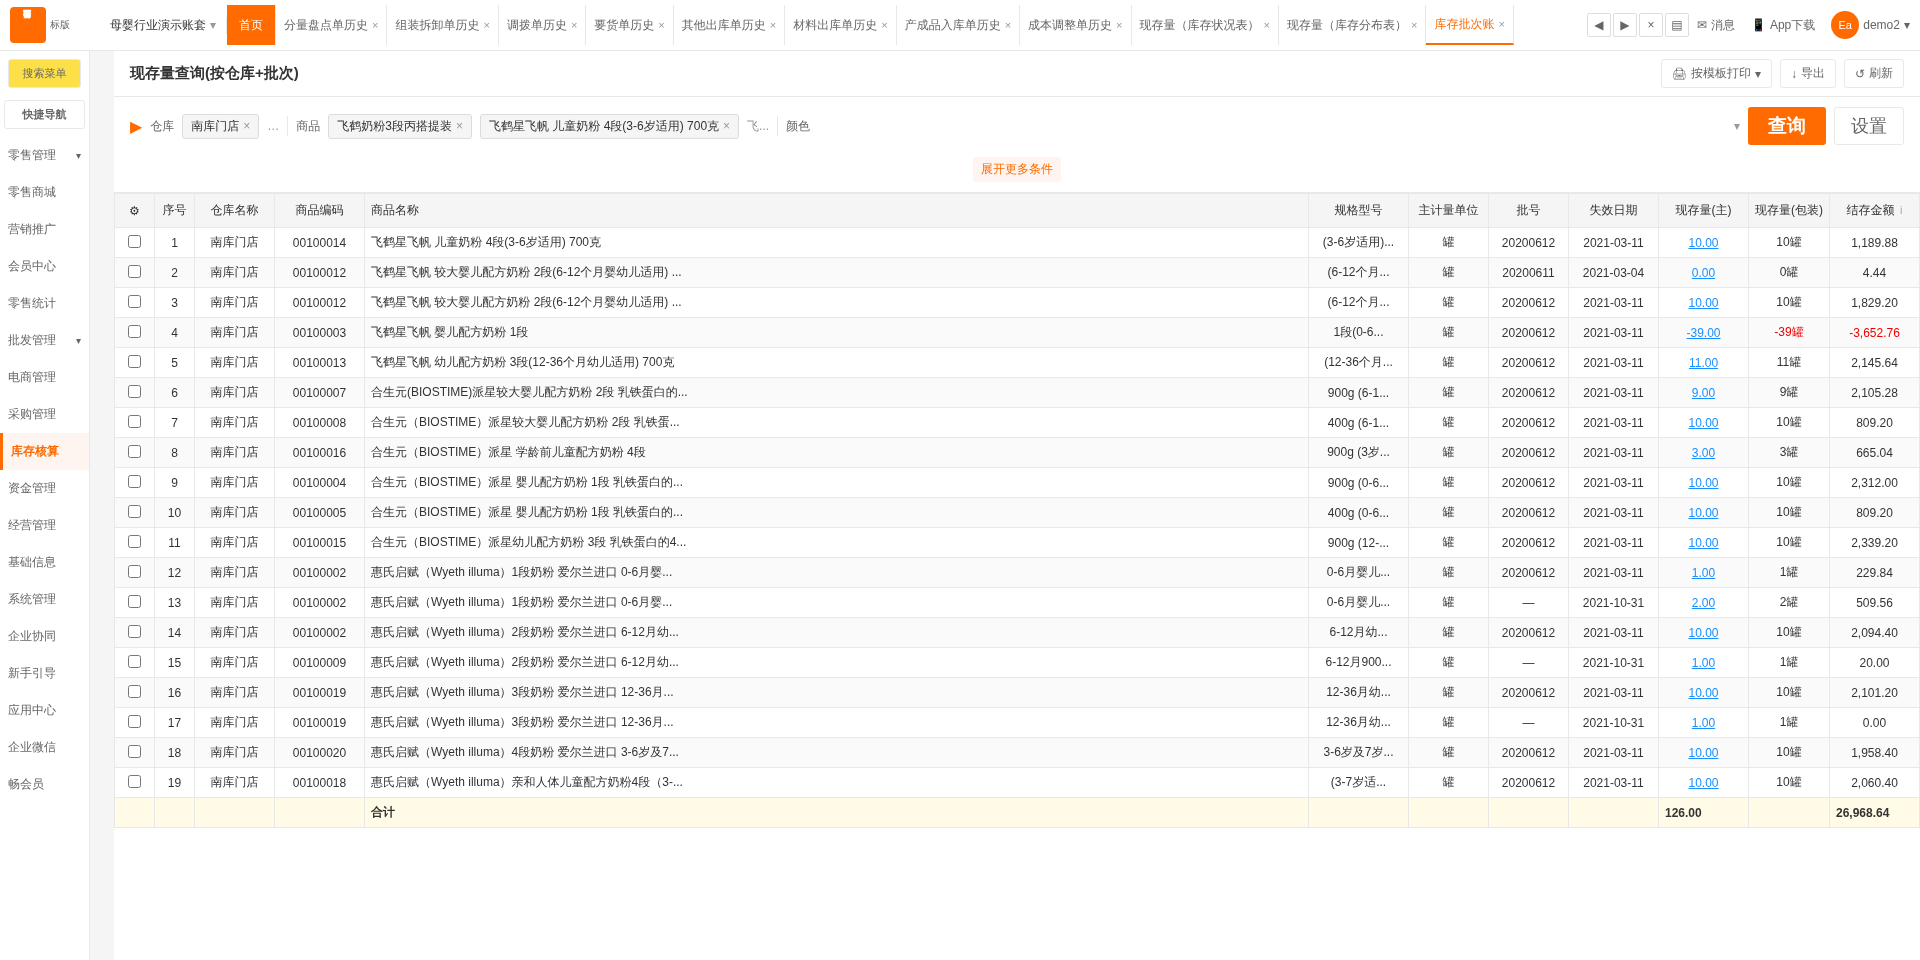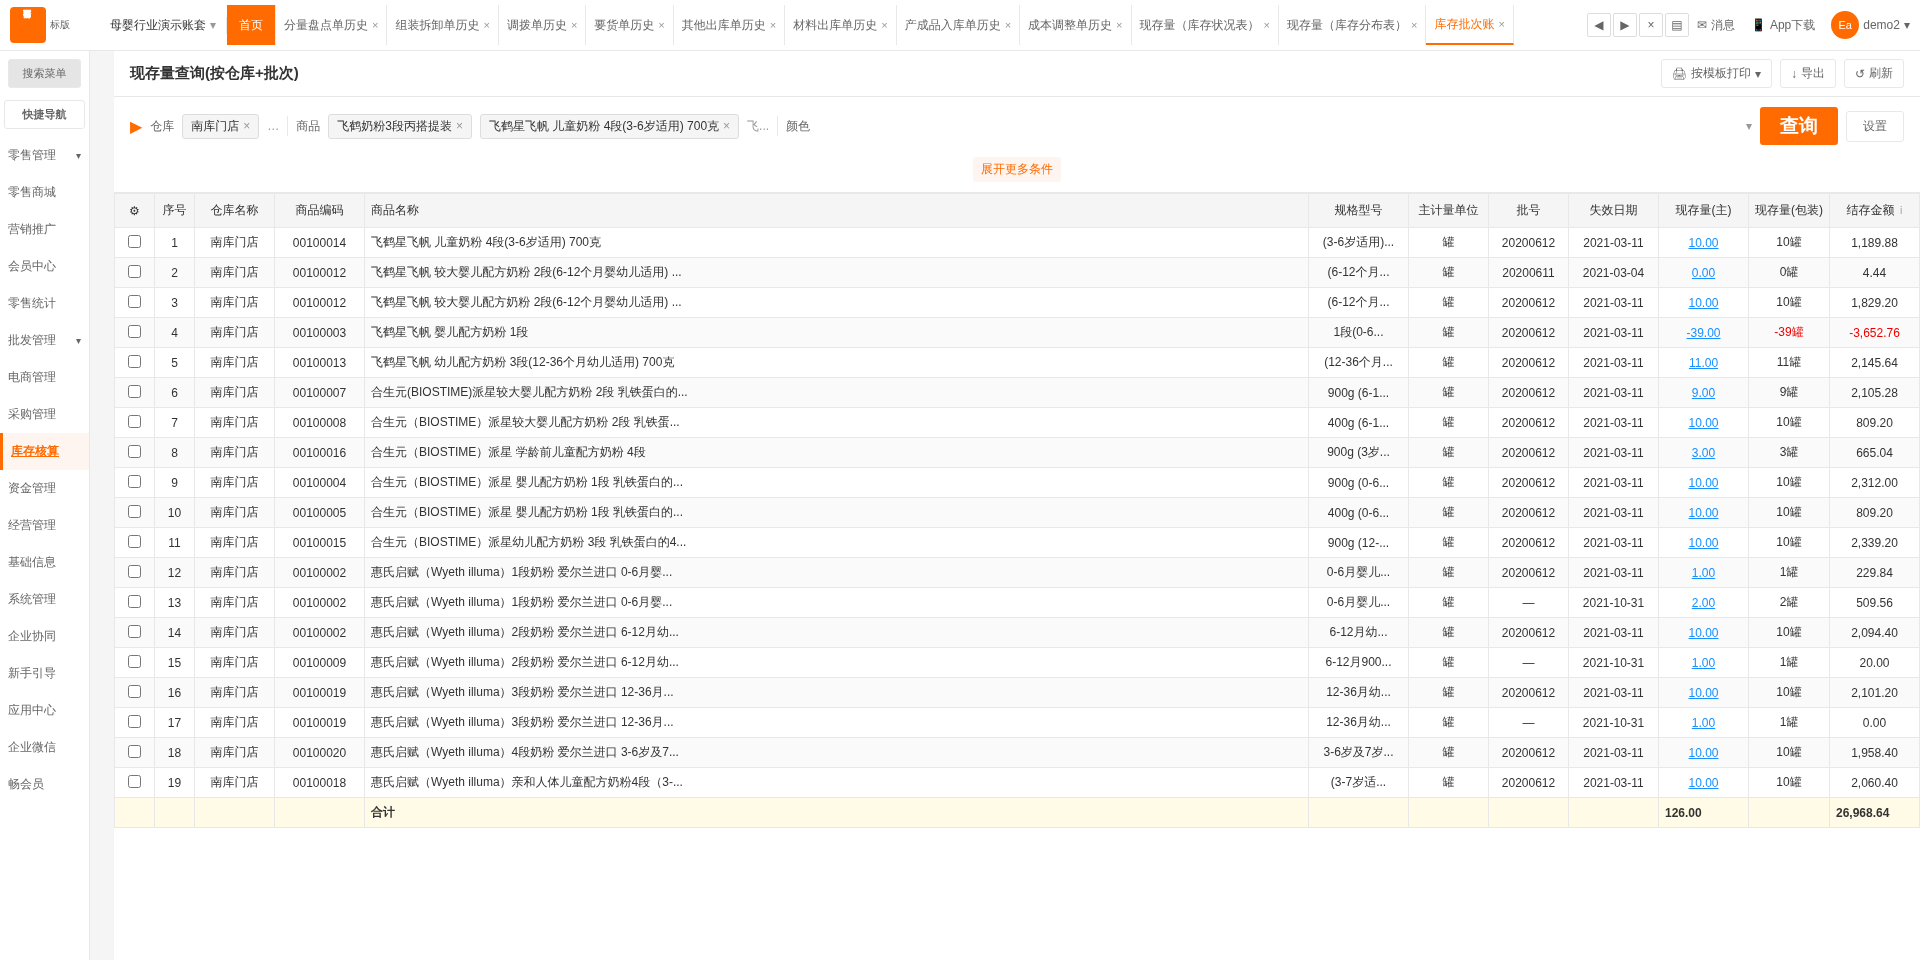--- a/index.html
+++ b/index.html
@@ -19,26 +19,26 @@
     .top-right-item { display: flex; align-items: center; gap: 4px; color: #666; cursor: pointer; font-size: 12px; }
     .avatar { width: 28px; height: 28px; background: #ff6b00; border-radius: 50%; display: flex; align-items: center; justify-content: center; color: white; font-size: 11px; }
     .tab-nav-btn { width: 24px; height: 24px; display: flex; align-items: center; justify-content: center; cursor: pointer; color: #666; border: 1px solid #ddd; border-radius: 2px; }
 
     
     .main-layout { display: flex; height: 920px; }
     
     
     .sidebar { width: 90px; background: #fff; border-right: 1px solid #e8e8e8; display: flex; flex-direction: column; }
     .sidebar-search { padding: 8px; background: #fff; }
-    .sidebar-search-btn { width: 100%; padding: 6px 8px; background: #e5e5e5; border: 1px solid #e8e8e8; border-radius: 3px; color: #666; font-size: 11px; cursor: pointer; text-align: center; }
+    .sidebar-search-btn { width: 100%; padding: 6px 8px; background: #fde047; border: 1px solid #e8e8e8; border-radius: 3px; color: #666; font-size: 11px; cursor: pointer; text-align: center; }
     .sidebar-nav { padding: 4px; }
     .sidebar-nav-btn { width: 100%; padding: 6px 10px; background: #fff; border: 1px solid #e8e8e8; border-radius: 3px; color: #666; font-size: 11px; cursor: pointer; text-align: center; margin-bottom: 4px; font-weight: bold; }
     .sidebar-menu { flex: 1; overflow-y: auto; }
     .sidebar-menu-item { padding: 10px 8px; color: #666; cursor: pointer; font-size: 12px; display: flex; align-items: center; justify-content: space-between; }
-    .sidebar-menu-item.active { color: #ff6b00; background: #fff5f0; border-left: 3px solid #ff6b00; font-weight: bold; text-decoration: underline; }
+    .sidebar-menu-item.active { color: #ff6b00; background: #fff5f0; border-left: 3px solid #ff6b00; font-weight: bold; }
     .sidebar-menu-item .arrow { font-size: 10px; }
 
     
     .content { flex: 1; display: flex; flex-direction: column; overflow: hidden; margin-left: 24px; }
     
     
     .page-header { background: #fff; padding: 8px 16px; display: flex; align-items: center; justify-content: space-between; border-bottom: 1px solid #e8e8e8; }
     .page-title { font-size: 15px; font-weight: bold; color: #333; }
     .header-actions { display: flex; align-items: center; gap: 8px; }
     .btn-print { display: flex; align-items: center; gap: 4px; padding: 5px 10px; border: 1px solid #e8e8e8; border-radius: 3px; background: #fff; color: #666; cursor: pointer; font-size: 12px; }
@@ -48,21 +48,21 @@
     
     .filter-area { background: #fff; padding: 10px 16px; border-bottom: 1px solid #e8e8e8; }
     .filter-row { display: flex; align-items: center; gap: 8px; flex-wrap: wrap; }
     .filter-expand-btn { background: #fff5f0; border: none; padding: 4px 8px; border-radius: 3px; color: #ff6b00; cursor: pointer; font-size: 12px; margin-top: 6px; }
     .filter-label { color: #666; font-size: 12px; flex-shrink: 0; }
     .filter-tag { display: flex; align-items: center; background: #f5f5f5; border: 1px solid #ddd; border-radius: 3px; padding: 3px 8px; font-size: 12px; gap: 4px; }
     .filter-tag-close { color: #999; cursor: pointer; }
     .filter-more { color: #999; cursor: pointer; }
     .filter-divider { width: 1px; height: 20px; background: #e8e8e8; }
     .btn-query { padding: 6px 20px; background: #ff6b00; border: none; border-radius: 3px; color: white; cursor: pointer; font-size: 19px; font-weight: bold; }
-    .btn-settings { padding: 6px 16px; background: #fff; border: 1px solid #e8e8e8; border-radius: 3px; color: #666; cursor: pointer; font-size: 12px; }
+    .btn-settings { padding: 6px 16px; background: #fff; border: 1px solid #e8e8e8; border-radius: 3px; color: #666; cursor: pointer; font-size: 18px; }
     .expand-arrow { color: #ff6b00; font-size: 16px; cursor: pointer; }
 
     
     .table-area { flex: 1; overflow: auto; background: #fff; }
     table { width: 100%; border-collapse: collapse; font-size: 12px; }
     thead th { background: #f5f5f5; border: 1px solid #e8e8e8; padding: 8px 6px; text-align: center; white-space: nowrap; color: #333; font-weight: normal; position: sticky; top: 0; z-index: 1; }
     tbody td { border: 1px solid #e8e8e8; padding: 6px 6px; text-align: center; white-space: nowrap; }
     tbody tr:nth-child(even) { background: #fafafa; }
     .text-red { color: #e00; }
     .text-link { color: #1890ff; text-decoration: underline; cursor: pointer; }

